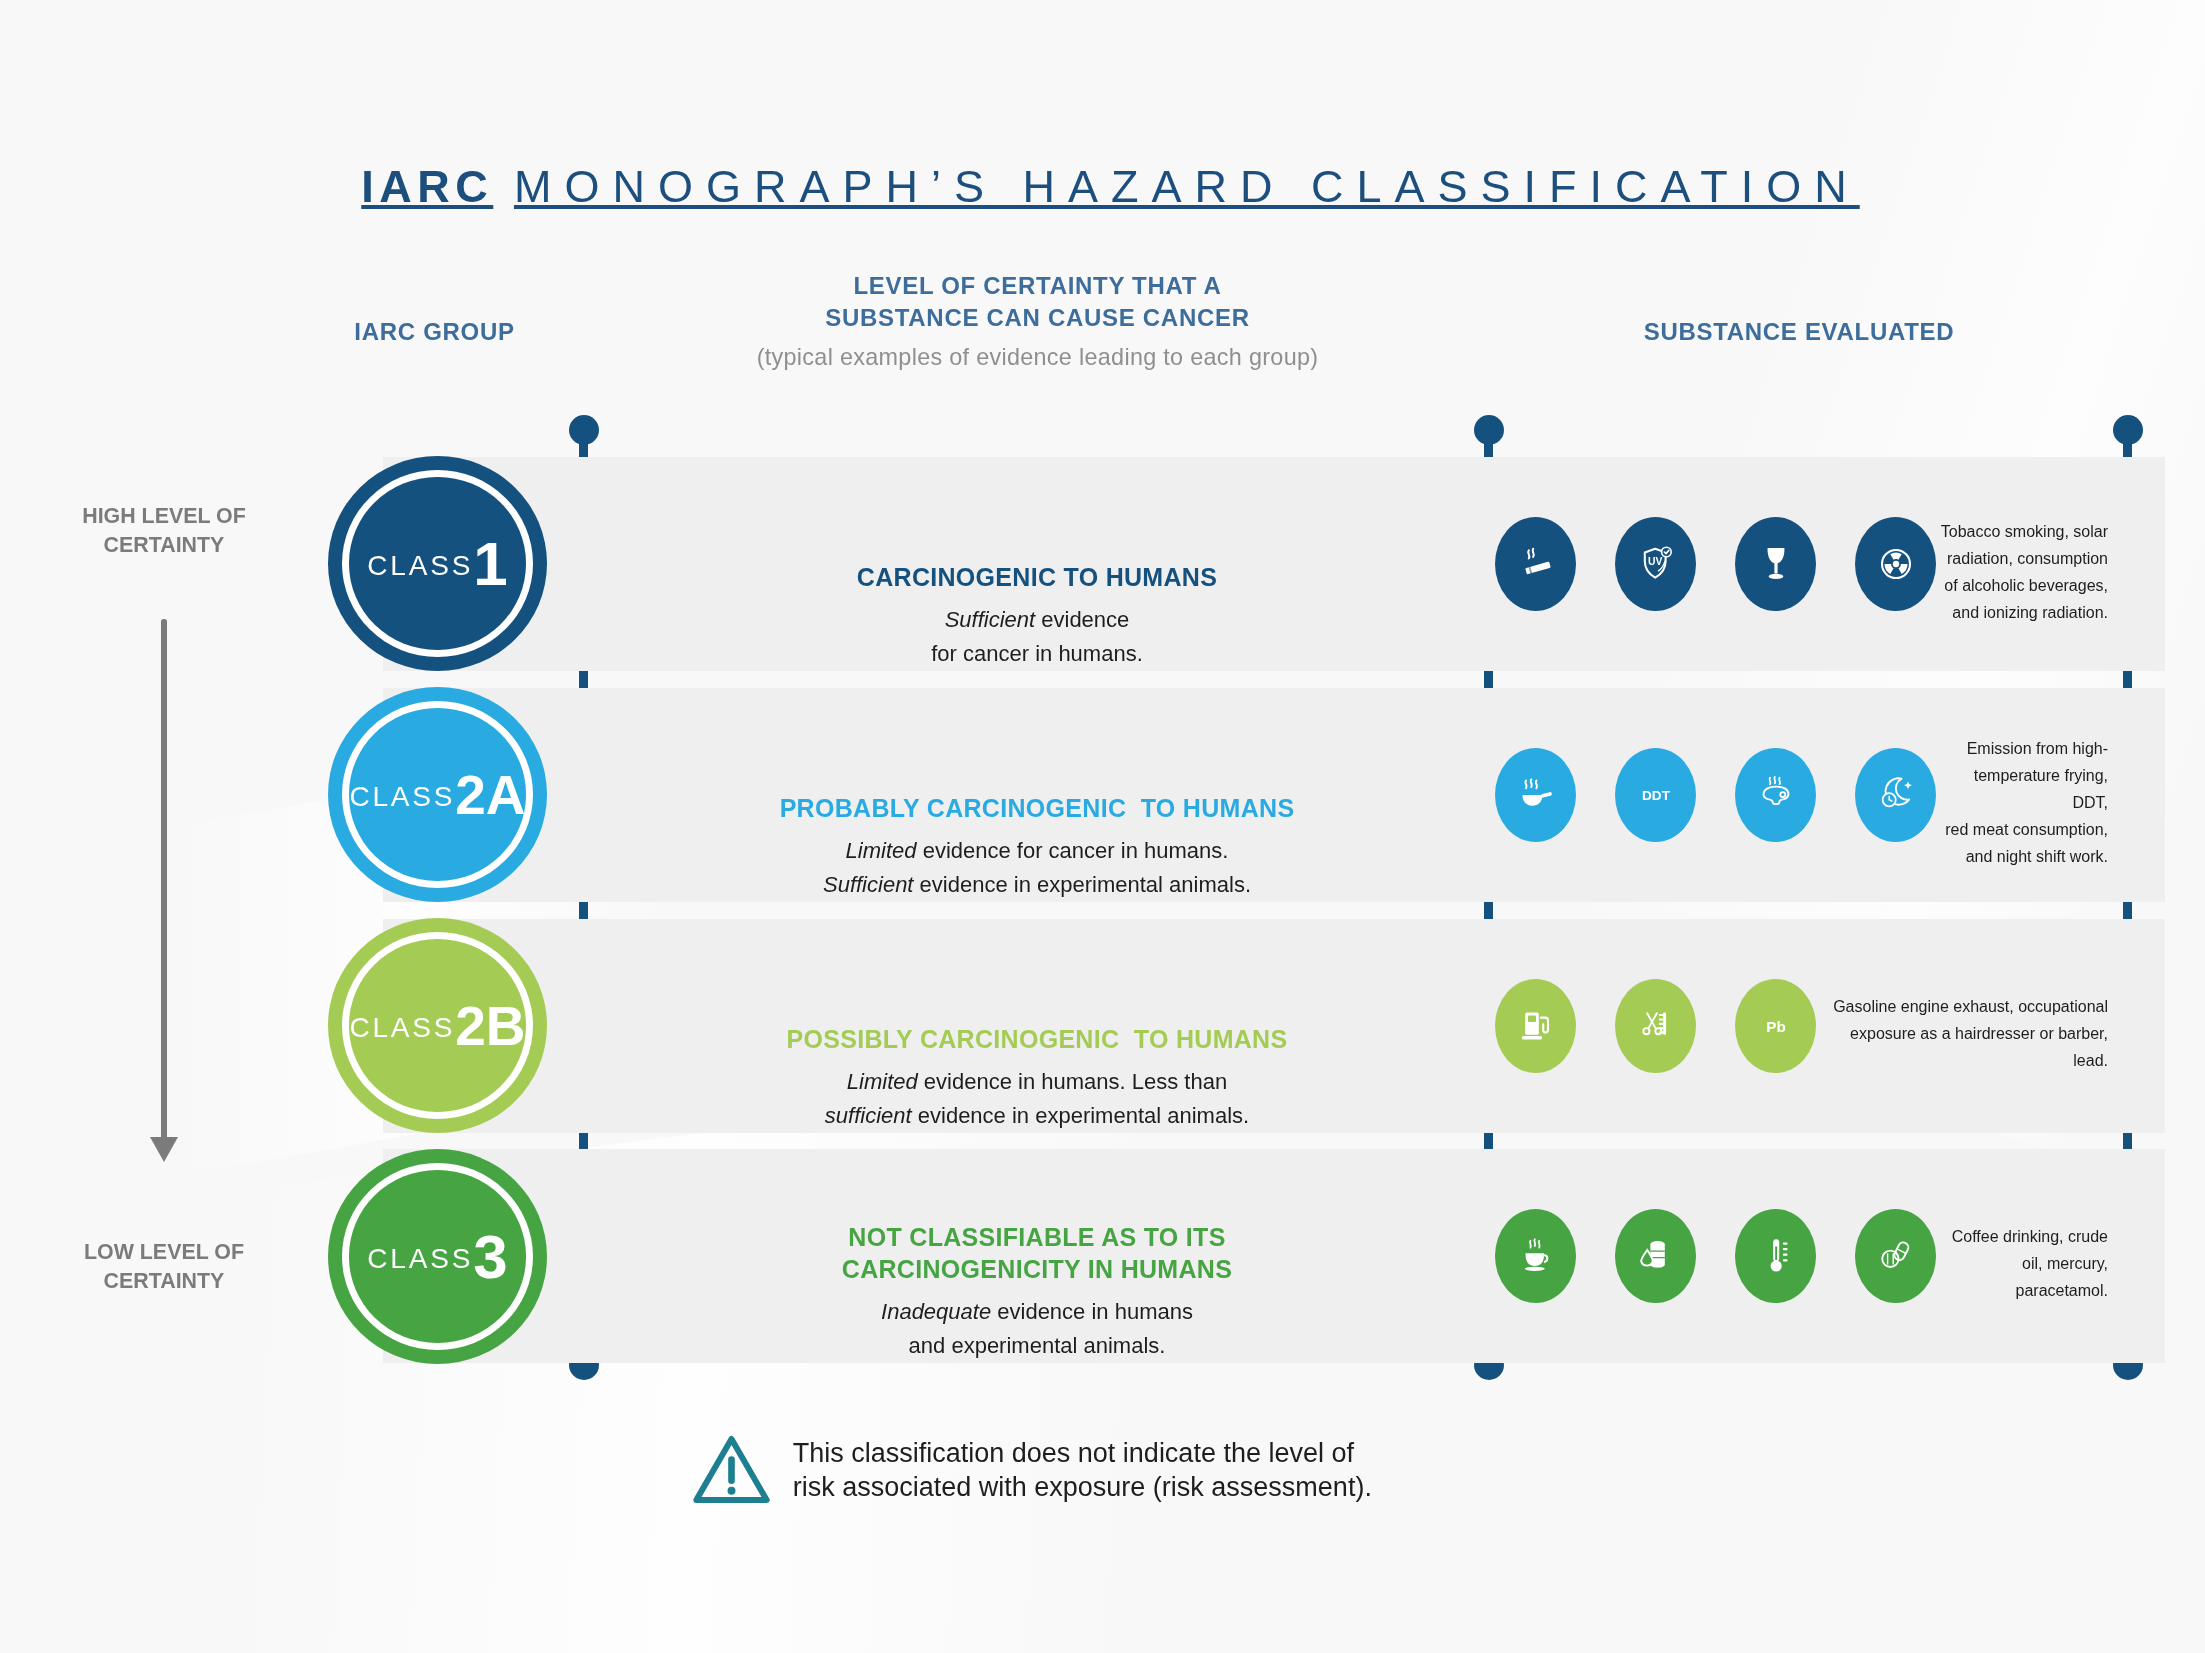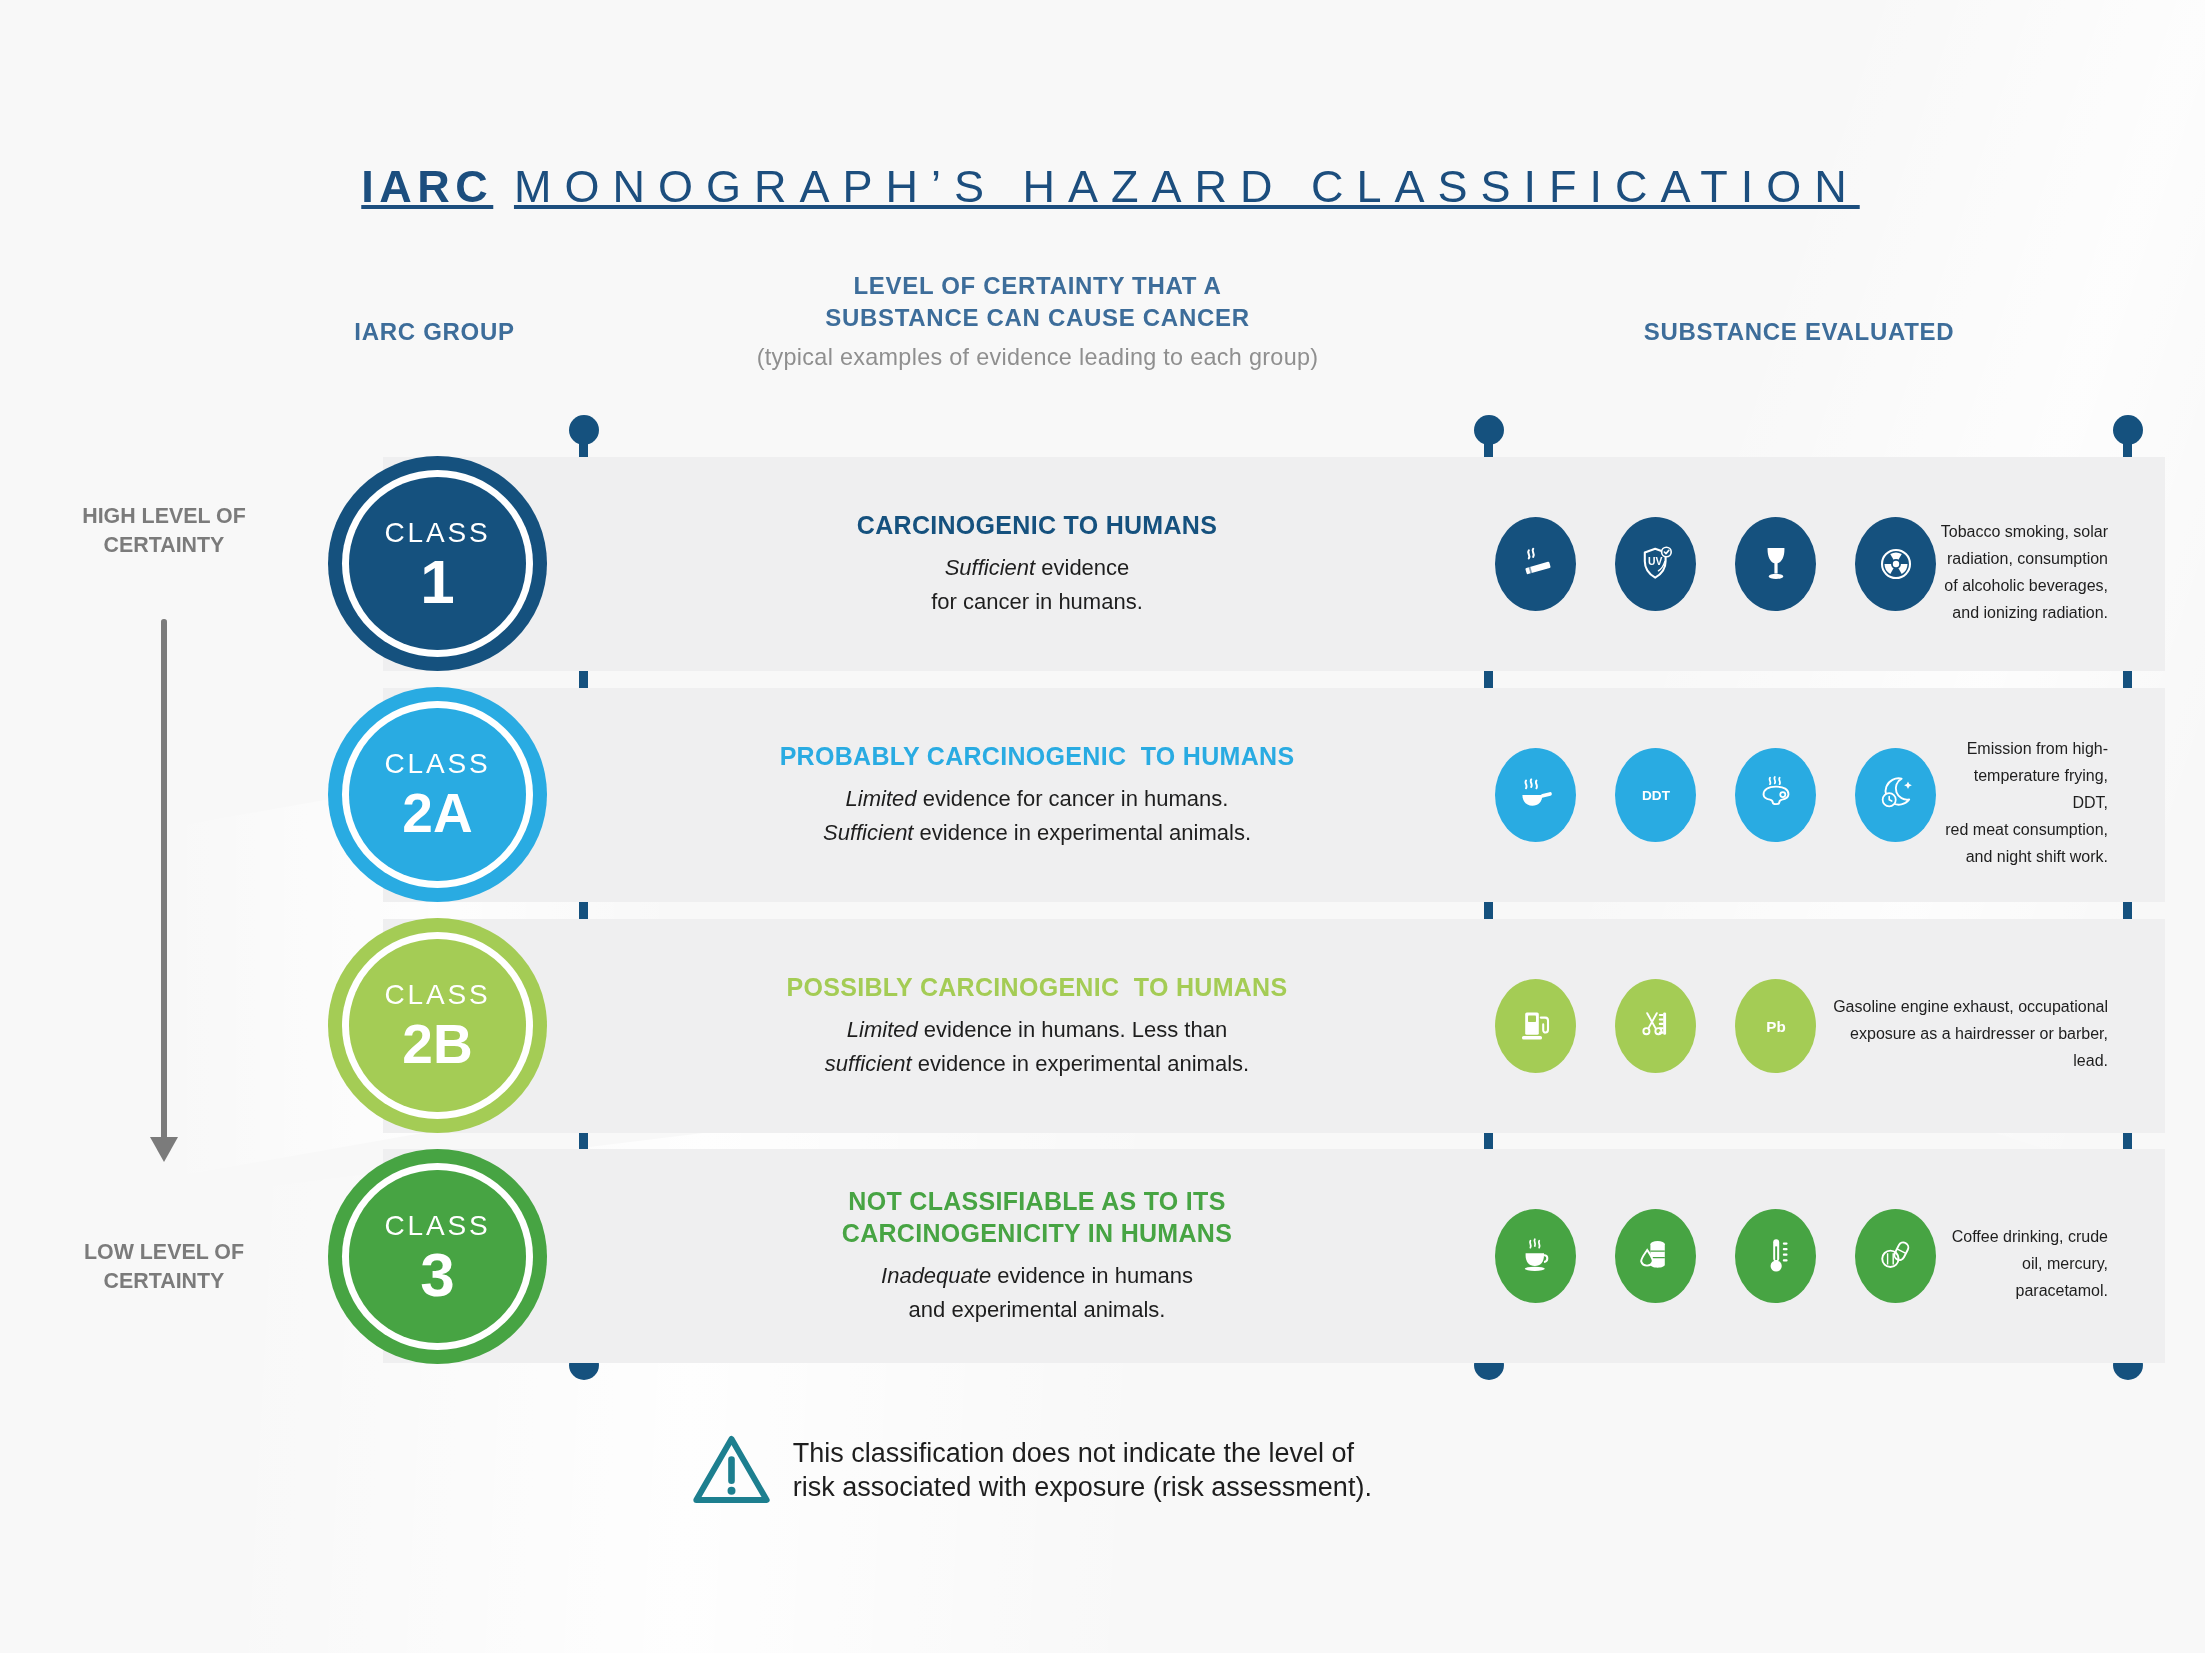--- a/index.html
+++ b/index.html
@@ -48,27 +48,27 @@
   .vline::after{bottom:-13.8px;}
   .vline-1{left:579px;}
   .vline-2{left:1484px;}
   .vline-3{left:2123px;}
 
   .row{position:absolute;inset:0;pointer-events:none;}
   .band{position:absolute;left:383px;width:1782px;height:214px;background:var(--band-gray,#efeff0);}
   .badge{position:absolute;left:328px;width:219px;height:215px;border-radius:50%;background:var(--c);}
   .badge::before{content:"";position:absolute;inset:13.8px;border-radius:50%;background:#ffffff;}
   .badge-core{position:absolute;inset:21.4px;border-radius:50%;background:var(--c);
-    display:flex;flex-direction:column;align-items:center;justify-content:center;color:#ffffff;}
+    display:flex;flex-direction:row;align-items:center;justify-content:center;color:#ffffff;}
   .badge-word{font-size:28px;letter-spacing:2.8px;margin-top:4.1px;}
   .badge-num{font-size:62px;font-weight:bold;line-height:66px;}
   .badge-num.small{font-size:55px;}
 
   .row-mid{position:absolute;left:634px;width:806px;height:214px;display:flex;
-    flex-direction:column;align-items:center;justify-content:center;text-align:center;}
+    flex-direction:column;align-items:center;justify-content:flex-end;text-align:center;}
   .row-title{color:var(--c);font-size:25px;font-weight:bold;letter-spacing:0.3px;
     line-height:32px;white-space:pre-wrap;}
   .row-desc{color:var(--body-text,#1e1e1e);font-size:22px;line-height:34px;margin-top:9.6px;white-space:pre-line;}
   .row-desc .it{font-style:italic;}
 
   .row-right{position:absolute;left:1495px;width:613px;height:214px;display:flex;
     flex-direction:row;align-items:center;justify-content:center;}
   .icon-row{display:flex;gap:39px;align-items:center;justify-content:center;}
   .icon-ellipse{width:81px;height:94px;border-radius:50%;background:var(--c);color:var(--c);
     display:flex;align-items:center;justify-content:center;flex:0 0 auto;}

